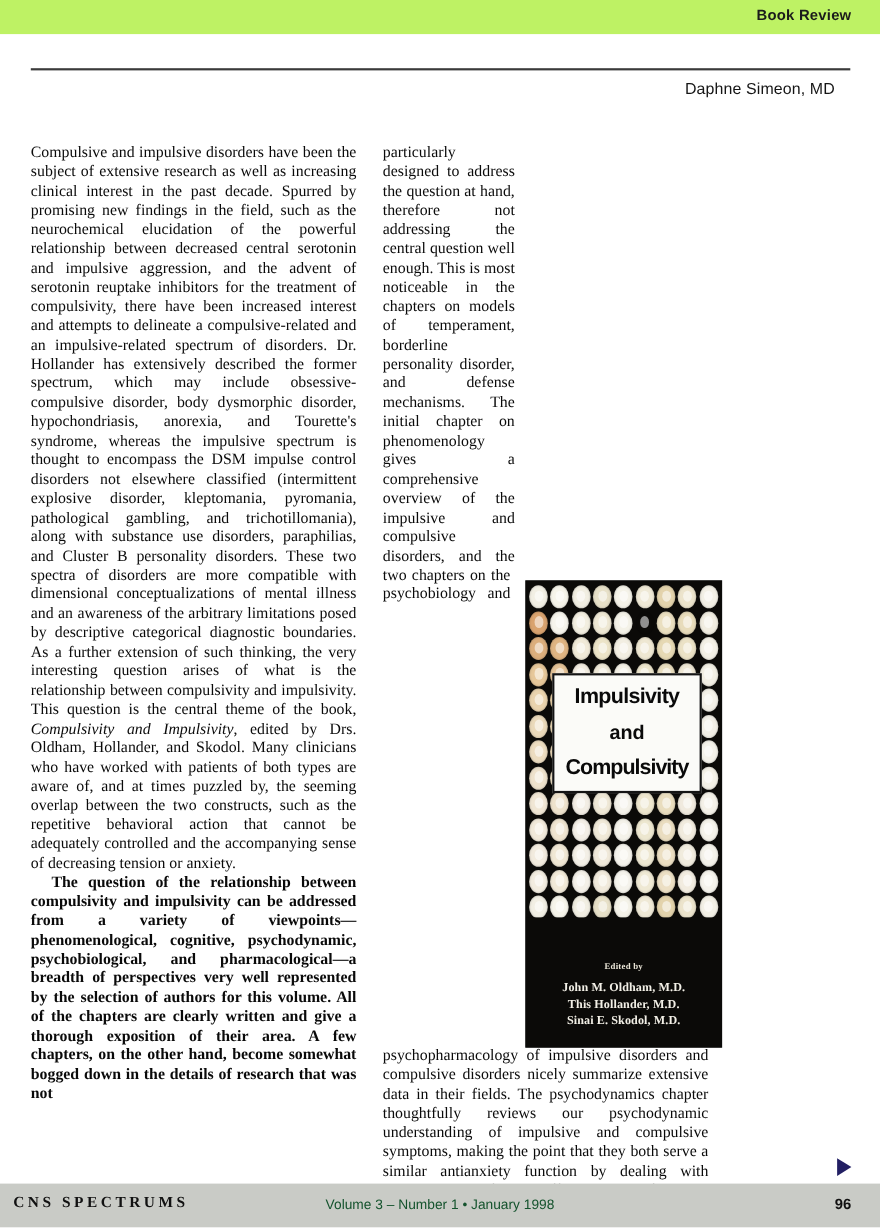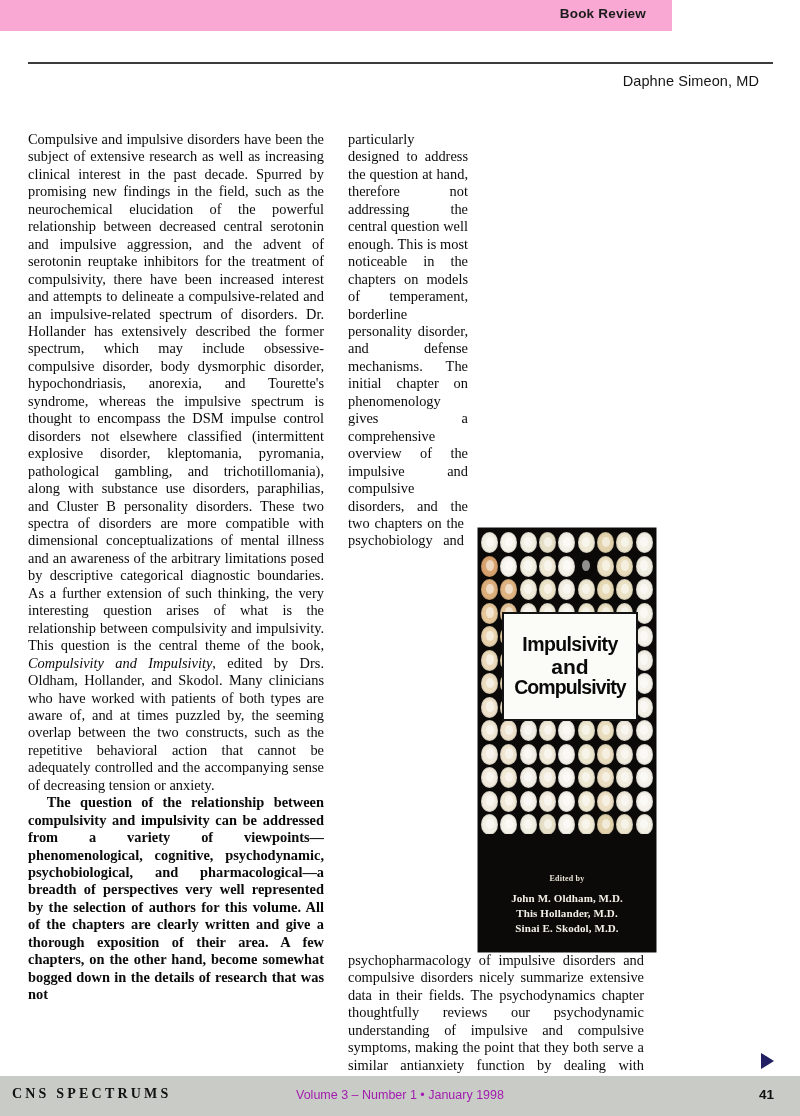--- a/index.html
+++ b/index.html
@@ -13,23 +13,23 @@
     background: #ffffff;
     font-family: "Liberation Serif", "DejaVu Serif", serif;
     position: relative;
     overflow: hidden;
   }
 
   
   .top-band {
     position: absolute;
     top: 0; left: 0;
-    width: 672px;
+    width: 800px;
     height: 31px;
-    background: #f9a8d4;
+    background: #bef264;
   }
   .top-band-label {
     position: absolute;
     right: 26px;
     top: 6px;
     font-family: "Liberation Sans", "DejaVu Sans", sans-serif;
     font-size: 13.5px;
     font-weight: bold;
     color: #1b1b1b;
     letter-spacing: 0.2px;
@@ -171,21 +171,21 @@
     z-index: 4;
   }
   .cover-title-box .ct {
     font-family: "Liberation Sans", "DejaVu Sans", sans-serif;
     font-weight: bold;
     color: #0a0a0a;
     text-align: center;
     line-height: 1.02;
   }
   .ct1 { font-size: 19.5px; letter-spacing: -0.6px; }
-  .ct2 { font-size: 21px; margin: 1px 0; }
+  .ct2 { font-size: 18px; margin: 13px 0; }
   .ct3 { font-size: 19.5px; letter-spacing: -0.9px; }
 
   .cover-credits {
     position: absolute;
     left: 0; right: 0;
     bottom: 16px;
     z-index: 4;
     text-align: center;
     color: #f2efe6;
     font-family: Liberation Serif, serif;
@@ -240,21 +240,21 @@
     letter-spacing: 3.2px;
     color: #111;
   }
   .footer-center {
     position: absolute;
     left: 0; right: 0;
     top: 12px;
     text-align: center;
     font-family: "Liberation Sans", "DejaVu Sans", sans-serif;
     font-size: 12.5px;
-    color: #a21caf;
+    color: #14532d;
   }
   .footer-right {
     position: absolute;
     right: 26px;
     top: 11px;
     font-family: "Liberation Sans", "DejaVu Sans", sans-serif;
     font-size: 13.5px;
     font-weight: bold;
     color: #111;
   }
@@ -422,14 +422,14 @@
     <p>particularly designed to address the question at hand, therefore not addressing the central question well enough.  This is most noticeable in the chapters on models of temperament, borderline personality disorder, and defense mechanisms.  The initial chapter on phenomenology gives a comprehensive overview of the impulsive and compulsive disorders, and the two chapters on the psychobiology and psychopharmacology of impulsive disorders and compulsive disorders nicely summarize extensive data in their fields.  The psychodynamics chapter thoughtfully reviews our psychodynamic understanding of impulsive and compulsive symptoms, making the point that they both serve a similar antianxiety function by dealing with intrapsychic conflict at different levels of relative ego strength.</p>
 
   </div>
 </div>
 
 <div class="next-arrow"></div>
 
 <div class="footer-band">
   <div class="footer-left">CNS SPECTRUMS</div>
   <div class="footer-center">Volume 3 – Number 1 • January 1998</div>
-  <div class="footer-right">41</div>
+  <div class="footer-right">96</div>
 </div>
 
 </body></html>

